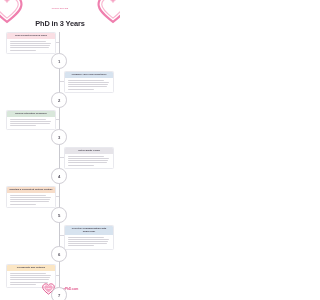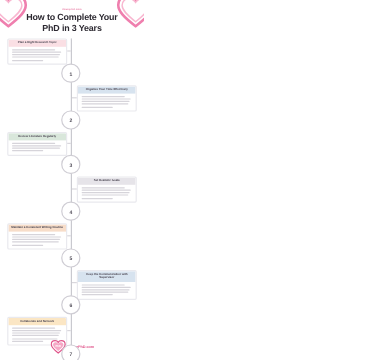--- a/index.html
+++ b/index.html
@@ -98,21 +98,21 @@
   <div class="corner right">
     <svg viewBox="0 0 60 56" aria-hidden="true">
       <path d="M30 52 C12 38 3 29 3 19 C3 10 10 4 18 4 C24 4 28 7 30 11 C32 7 36 4 42 4 C50 4 57 10 57 19 C57 29 48 38 30 52 Z" fill="none" stroke="#ef7fae" stroke-width="4"></path>
       <path d="M30 45 C16 34 9 27 9 19.5 C9 13 14 9 19.5 9 C24 9 27.5 11.5 30 15 C32.5 11.5 36 9 40.5 9 C46 9 51 13 51 19.5 C51 27 44 34 30 45 Z" fill="none" stroke="#f8b7d0" stroke-width="2.2"></path>
     </svg>
   </div>
 
   <div class="hdr">
     <div class="site-top">iLoveP hD.com</div>
     <div class="title">
-      <span>How to Complete Your</span><br>
+      <br>
       <span>PhD in 3 Years</span>
     </div>
   </div>
 
   <div class="timeline" id="timeline" style="height: 388px; position: relative;">
     <div class="spine" style="height: 388px;"></div>
   <div class="row left" style="position: absolute; top: 0px; left: 0px; right: 0px;">
         <div class="card">
           <div class="card-hd" style="background: rgb(250, 223, 228);">Plan a Right Research Topic</div>
           <div class="card-bd">

